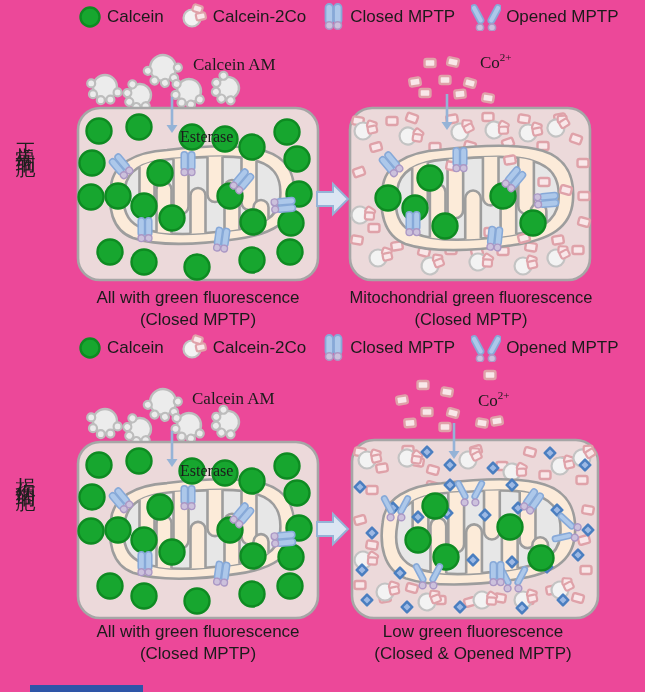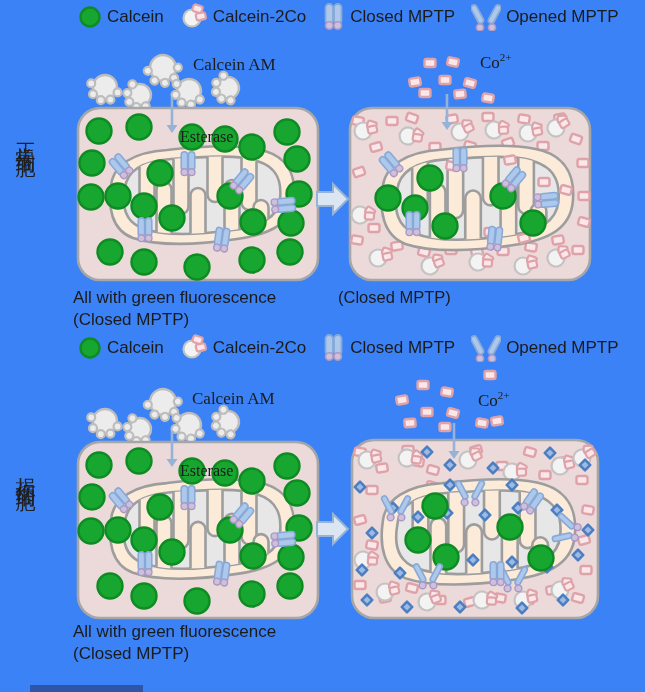--- a/index.html
+++ b/index.html
@@ -1,30 +1,30 @@
 <!DOCTYPE html>
 <html style="--calcein-green: #17a62f; --calcein-green-border: #0e8b22; --cell-fill: #ecd9da; --cell-border: #a6a6a6; --mito-fill: #fcebd9; --mito-matrix: #e7e7e7; --membrane-gray: #9d9d9d; --cam-fill: #ececec; --cam-border: #bdbdbd; --co-fill: #f9e7e9; --co-border: #dfa2a9; --mptp-blue: #adc8ea; --mptp-blue-border: #87a9d8; --mptp-purple: #ccc1dc; --mptp-purple-border: #ab98c5; --diamond-blue: #4a7ec0; --diamond-inner: #9db9e4; --arrow-fill: #dce6f3; --arrow-border: #95b3d7; --small-arrow: #95b3d7; --bottom-bar: #2e55a8;"><head>
 <meta charset="utf-8">
 <style>
   html,body{margin:0;padding:0;background:#fff;}
-  #stage{position:relative;width:645px;height:692px;background:#3b82f6;overflow:hidden;
+  #stage{position:relative;width:645px;height:692px;background:#ec4899;overflow:hidden;
          font-family:"Liberation Sans","DejaVu Sans",sans-serif;color:#1b1b1b;}
   #art{position:absolute;left:0;top:0;z-index:0;}
   .legend{position:absolute;left:78px;display:flex;align-items:center;gap:16px;
           font-size:17px;z-index:2;white-space:nowrap;}
   .legend .li{display:flex;align-items:center;gap:5px;}
   .lg-grn{fill:var(--calcein-green);stroke:var(--calcein-green-border);stroke-width:2.4;}
   .lg-gray{fill:#f3f3f3;stroke:#c3c3c3;stroke-width:2.2;}
   .lg-pink{fill:#f9e7e9;stroke:var(--co-border);stroke-width:2.2;}
   .lg-blue{fill:var(--mptp-blue);stroke:var(--mptp-blue-border);stroke-width:1.8;}
   .lg-purp{fill:var(--mptp-purple);stroke:var(--mptp-purple-border);stroke-width:1.6;}
   .lbl{position:absolute;font-size:17px;white-space:nowrap;z-index:2;font-family:Liberation Serif, serif;}
   .lbl.small{font-size:16px;margin-top:16px;}
   .lbl sup{font-size:11px;line-height:0;}
-  .caption{position:absolute;text-align:left;font-size:17px;line-height:21.5px;z-index:2;}
+  .caption{position:absolute;text-align:center;font-size:17px;line-height:21.5px;z-index:2;}
   .cjk{position:absolute;writing-mode:vertical-rl;text-orientation:upright;
        font-size:20px;letter-spacing:5px;z-index:2;color:#1f1f1f;}
   .bottom-bar{position:absolute;left:30px;top:685px;width:113px;height:7px;
        background:var(--bottom-bar);z-index:2;}
 </style>
 </head>
 <body>
 
 <div id="stage">
 
@@ -762,27 +762,30 @@
   <div class="lbl small" style="left:180px;top:446px">Esterase</div>
   <div class="lbl" style="left:478px;top:391px">
     <span>Co</span><sup>2+</sup>
   </div>
 
   <div class="caption" style="left:73px;top:287px;width:250px">
     <div>All with green fluorescence</div>
     <div>(Closed MPTP)</div>
   </div>
   <div class="caption" style="left:338px;top:287px;width:266px;font-size:16.5px">
+    <div>Mitochondrial green fluorescence</div>
     <div>(Closed MPTP)</div>
   </div>
   <div class="caption" style="left:73px;top:621px;width:250px">
     <div>All with green fluorescence</div>
     <div>(Closed MPTP)</div>
   </div>
   <div class="caption" style="left:344px;top:621px;width:258px">
+    <div>Low green fluorescence</div>
+    <div>(Closed &amp; Opened MPTP)</div>
   </div>
 
   <div class="bottom-bar"></div>
 <div class="legend" id="legend2" style="top: 333px;">
     <div class="li">
       <svg width="24" height="24">
         <circle cx="12" cy="12" r="9.5" class="lg-grn"></circle>
       </svg>
       <span>Calcein</span>
     </div>

